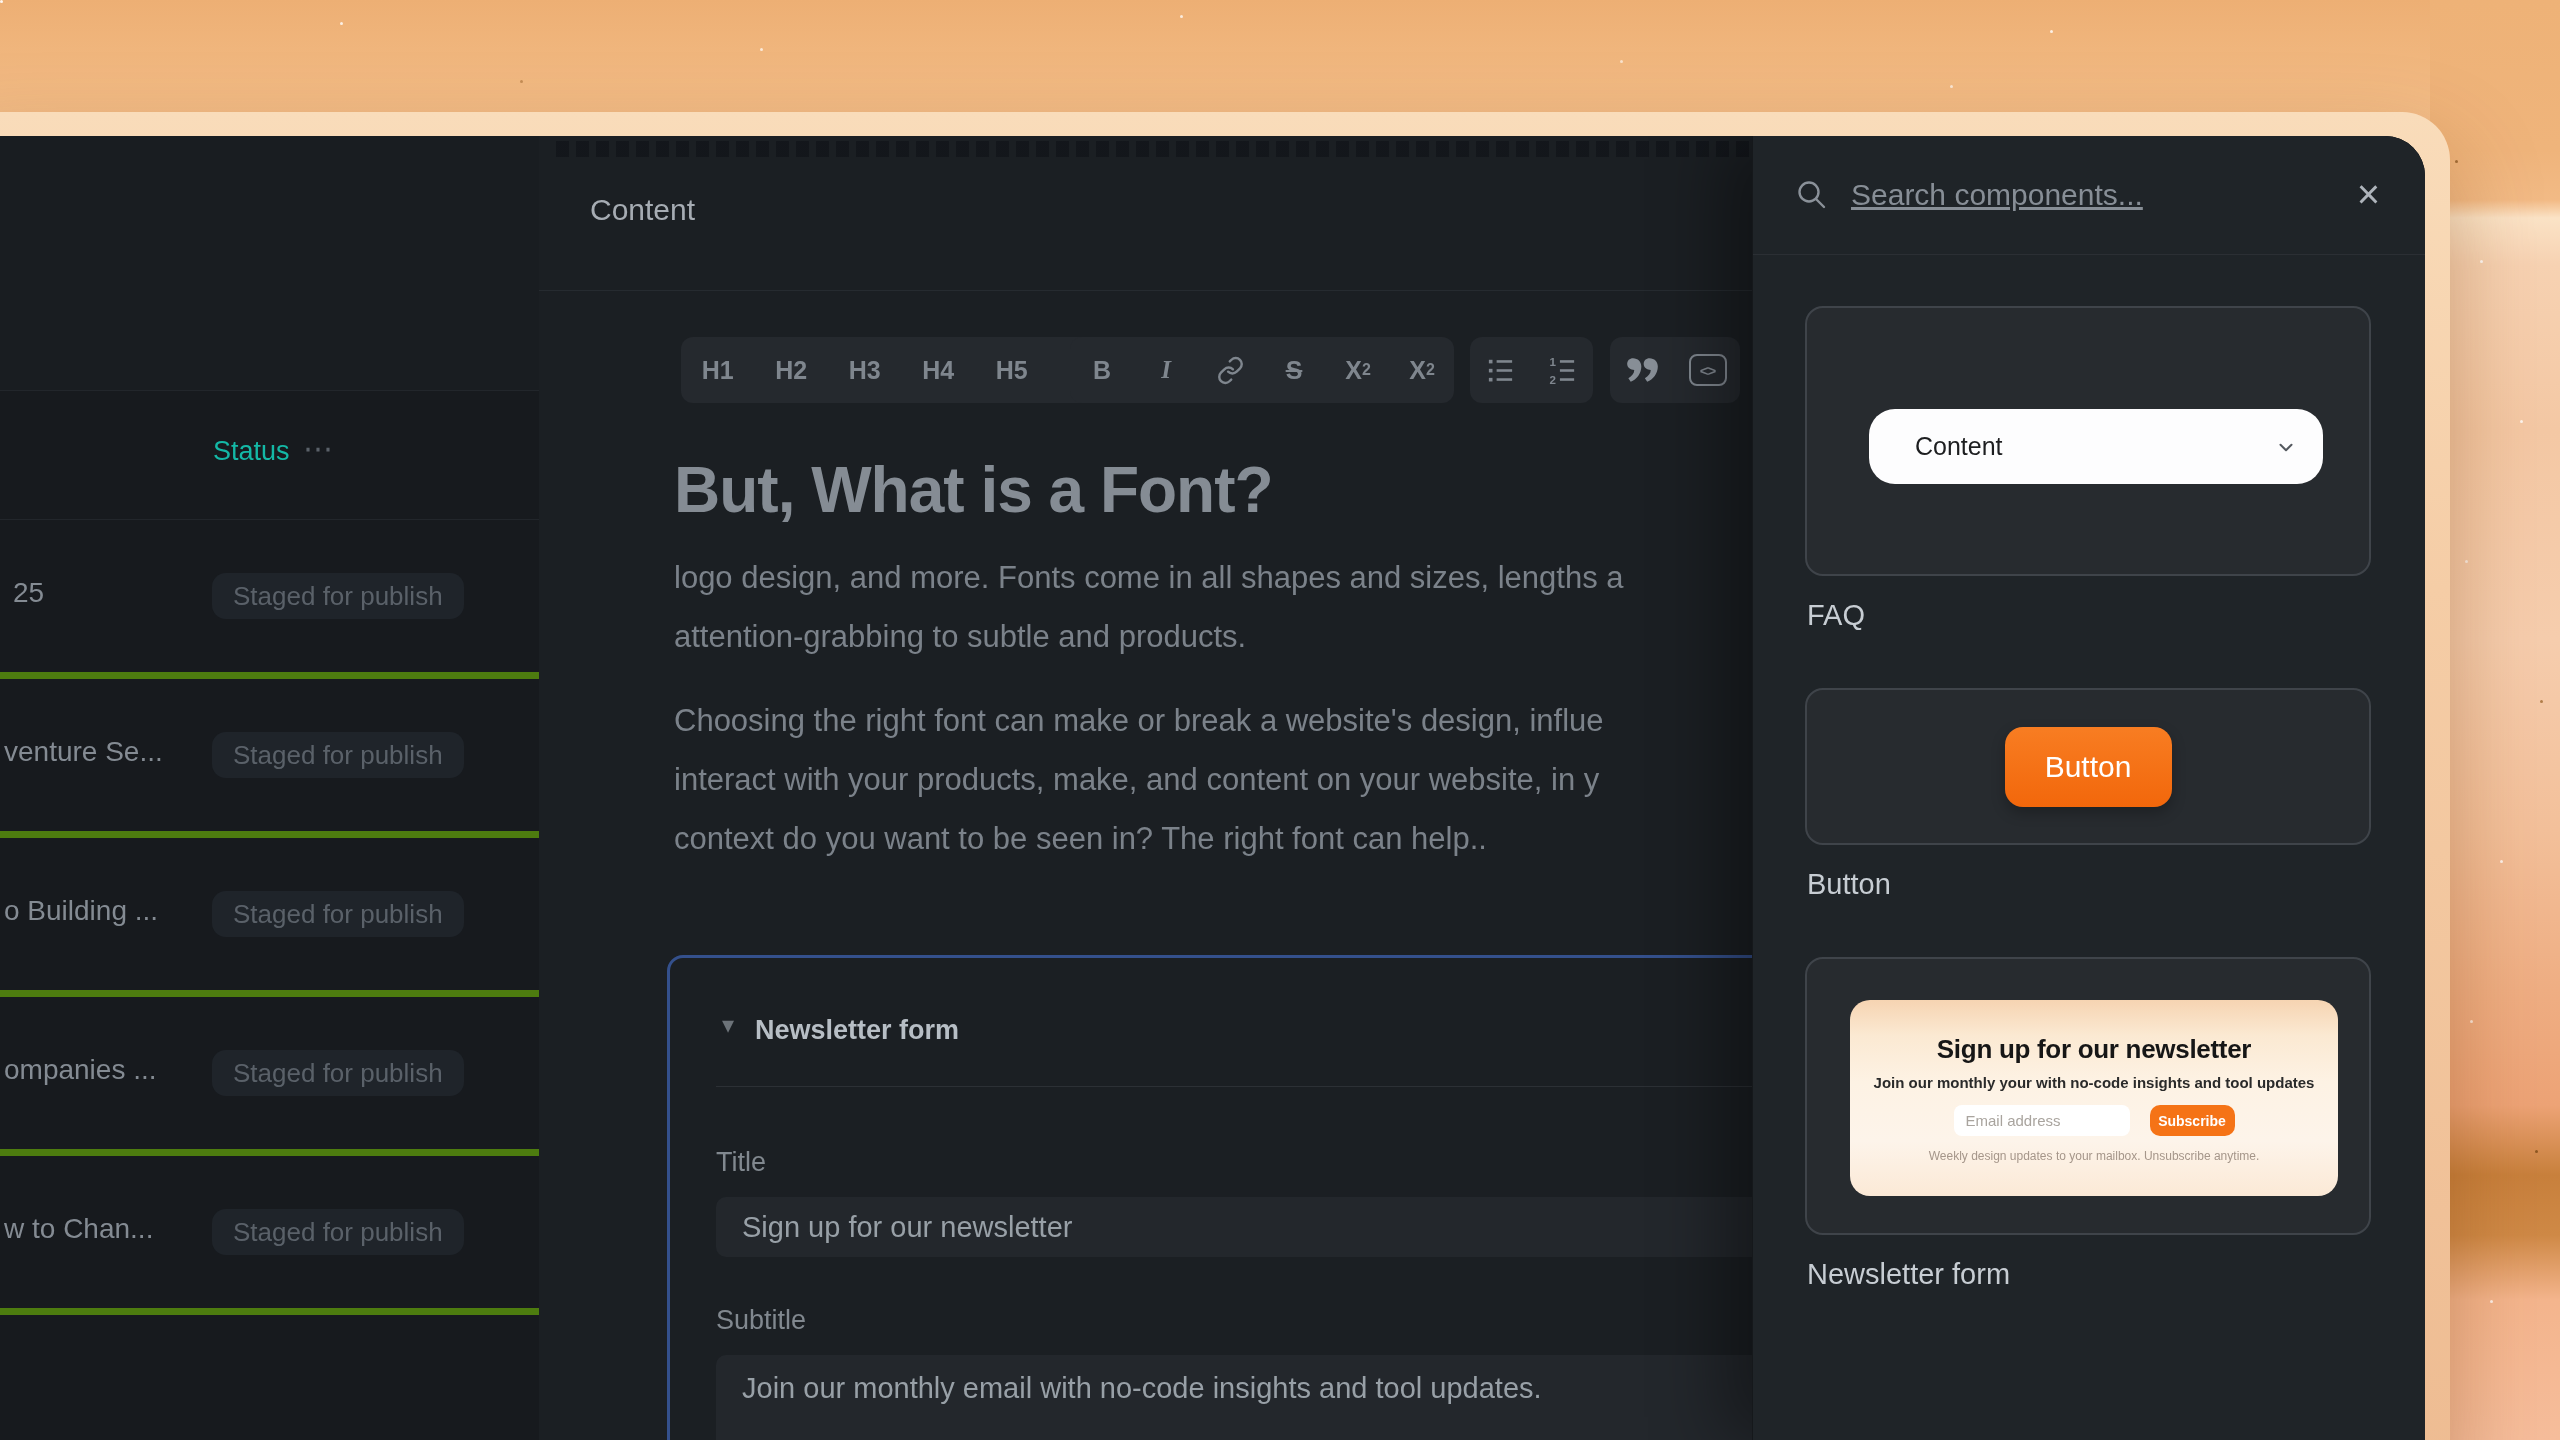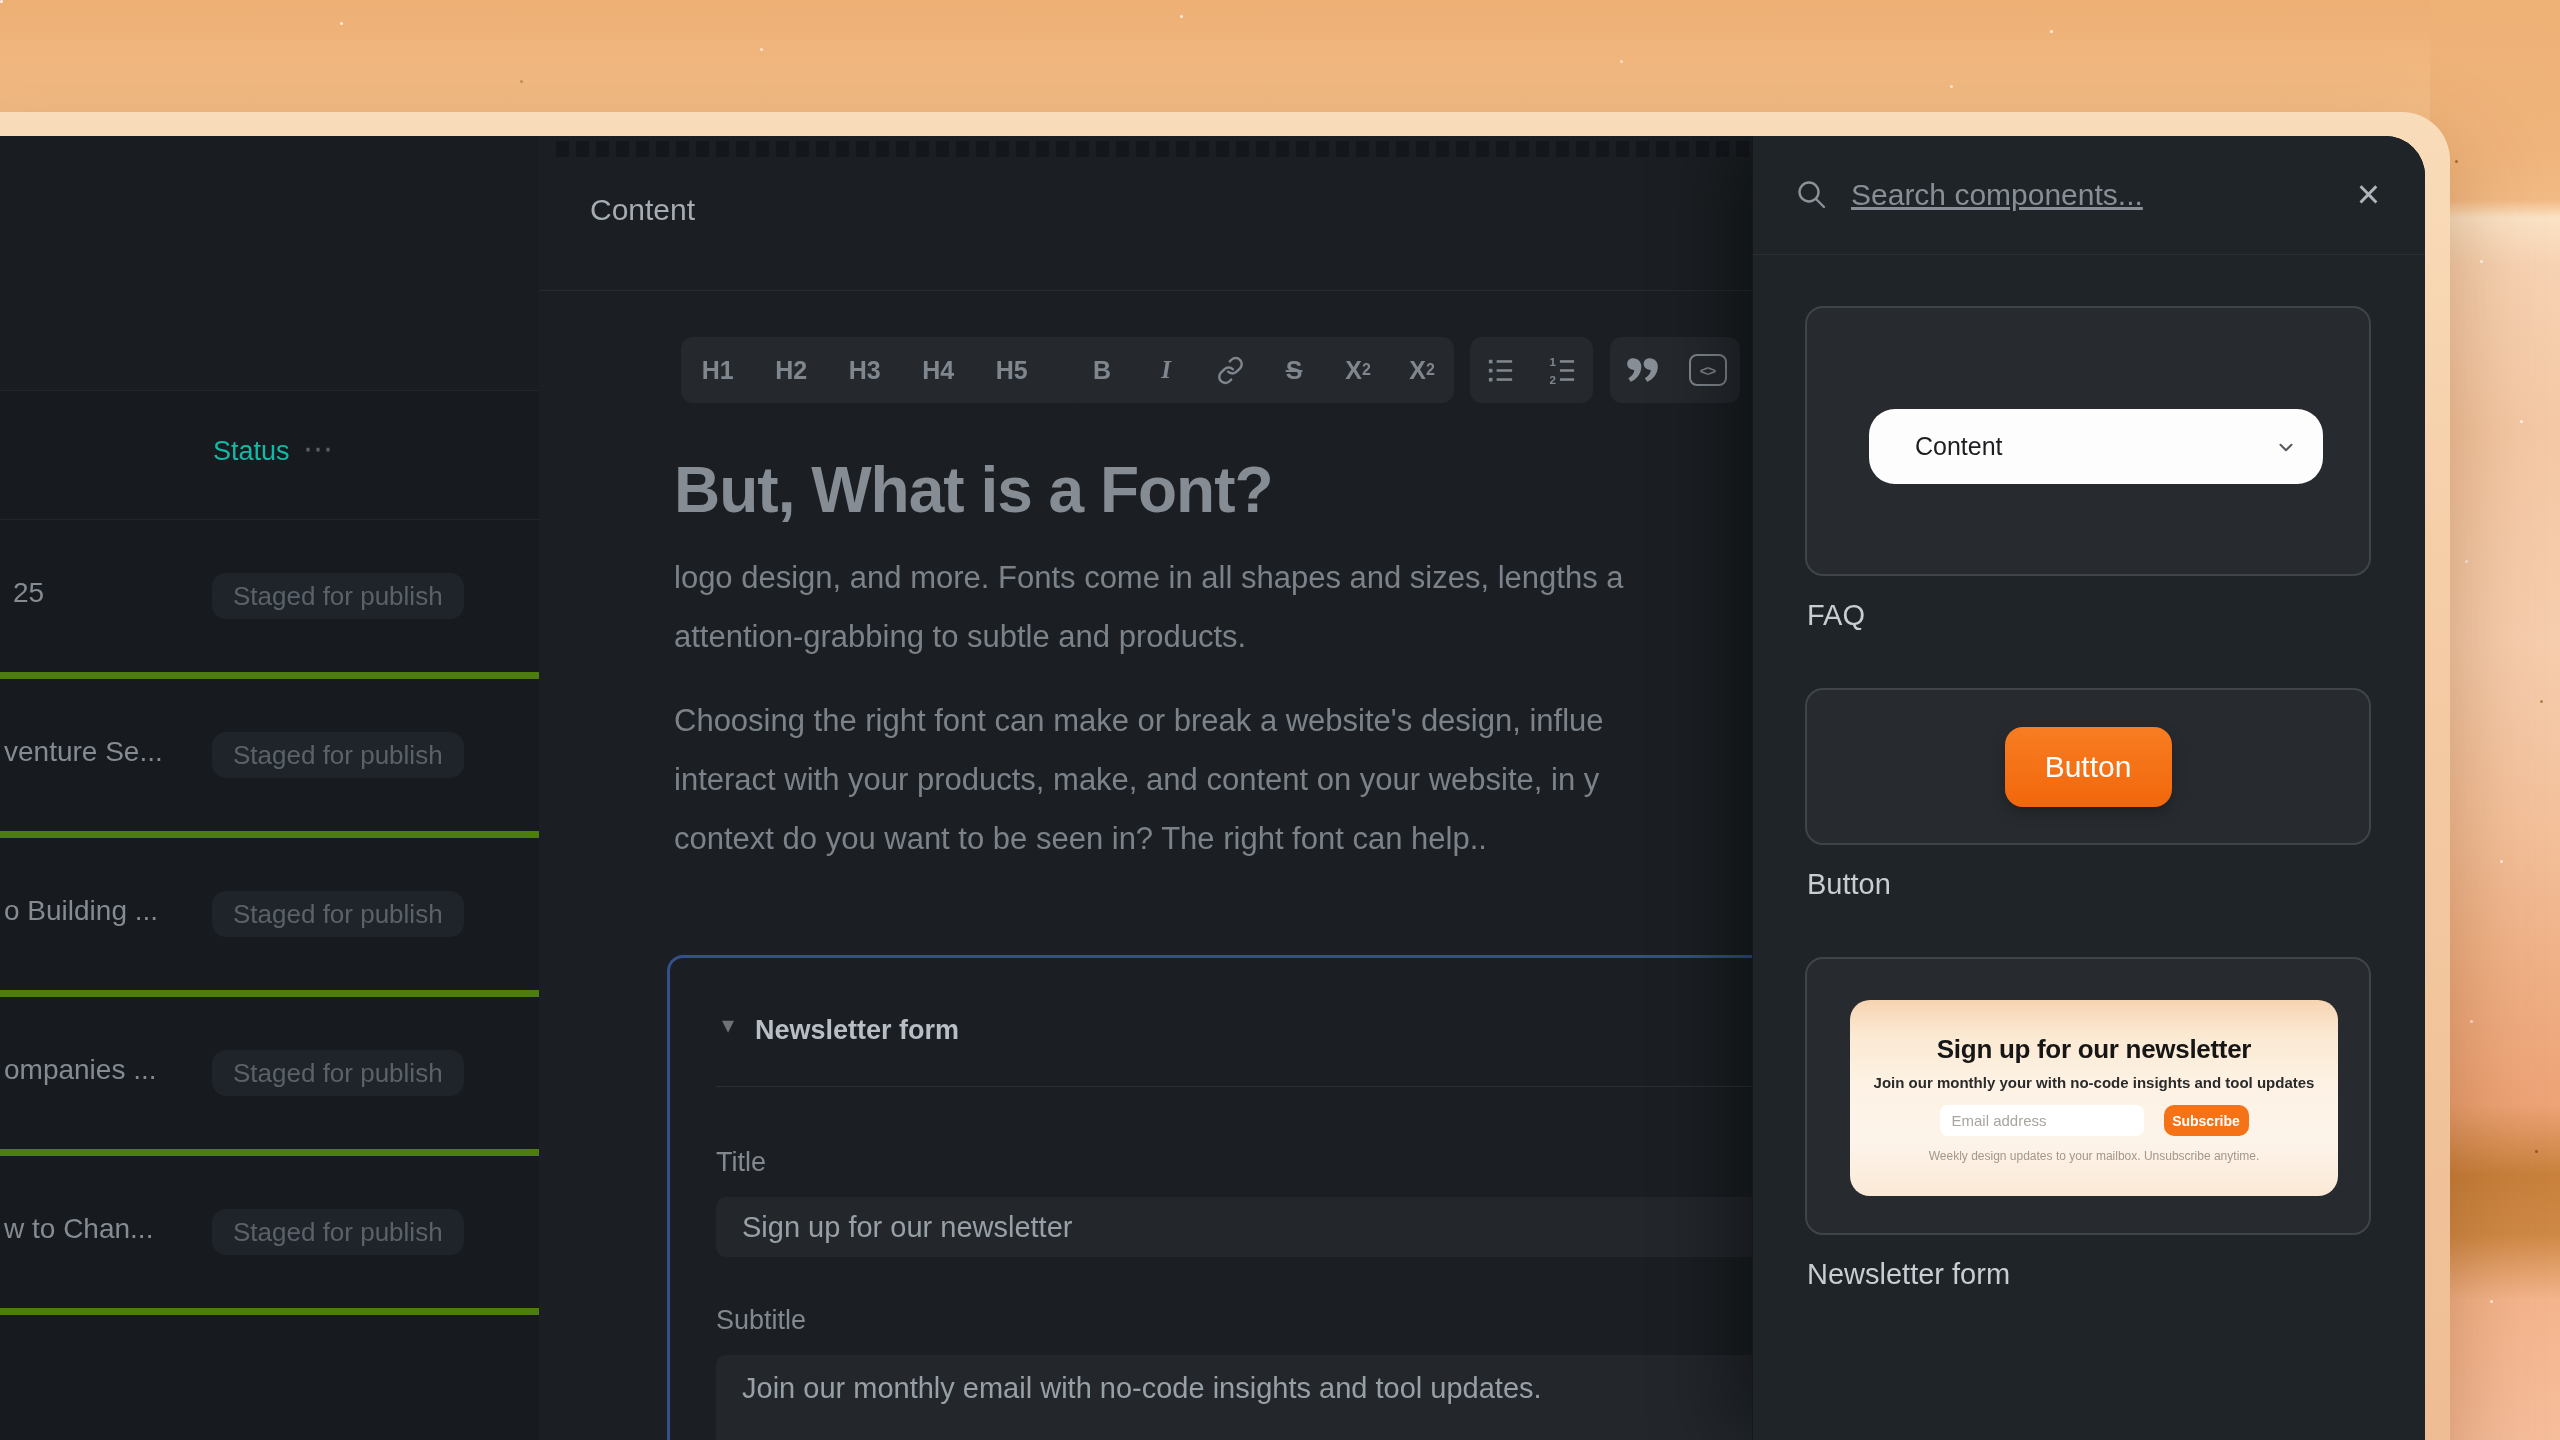--- a/index.html
+++ b/index.html
@@ -89,21 +89,21 @@
   .orange-btn{width:167px;height:80px;border-radius:18px;background:linear-gradient(180deg,#f87d22,#f2670b);
     color:#fff;font-size:30px;font-weight:500;display:flex;align-items:center;justify-content:center;
     box-shadow:0 6px 14px rgba(0,0,0,.25);}
   .news-card{height:278px;}
   .news-preview{position:absolute;left:43px;top:41px;width:488px;height:196px;border-radius:20px;overflow:hidden;
     background:linear-gradient(180deg,#f6d4b2 0%,#fbe9d2 18%,#fdf2e4 42%,#fdf4ea 72%,#fbe9d6 100%);
     display:flex;flex-direction:column;align-items:center;}
   .np-title{margin-top:34px;font-size:26px;font-weight:600;color:#161616;letter-spacing:-.3px;}
   .np-sub{margin-top:9px;font-size:15px;font-weight:700;color:#2a2a2a;}
   .np-row{margin-top:14px;display:flex;gap:20px;align-items:center;}
-  .np-input{width:204px;height:31px;border:none;border-radius:8px;background:#fff;font-size:15px;color:#6f6a64;
+  .np-input{width:176px;height:31px;border:none;border-radius:8px;background:#fff;font-size:15px;color:#6f6a64;
     padding:0 12px;box-sizing:border-box;font-family:"Liberation Sans",sans-serif;outline:none;}
   .np-input::placeholder{color:#a9a49e;}
   .np-btn{width:85px;height:31px;border-radius:10px;background:#f57316;color:#fff;font-size:14px;font-weight:700;
     display:flex;align-items:center;justify-content:center;}
   .np-foot{margin-top:13px;font-size:12px;color:#a5968a;}
 </style>
 </head>
 <body>
 
 <div class="screen">

